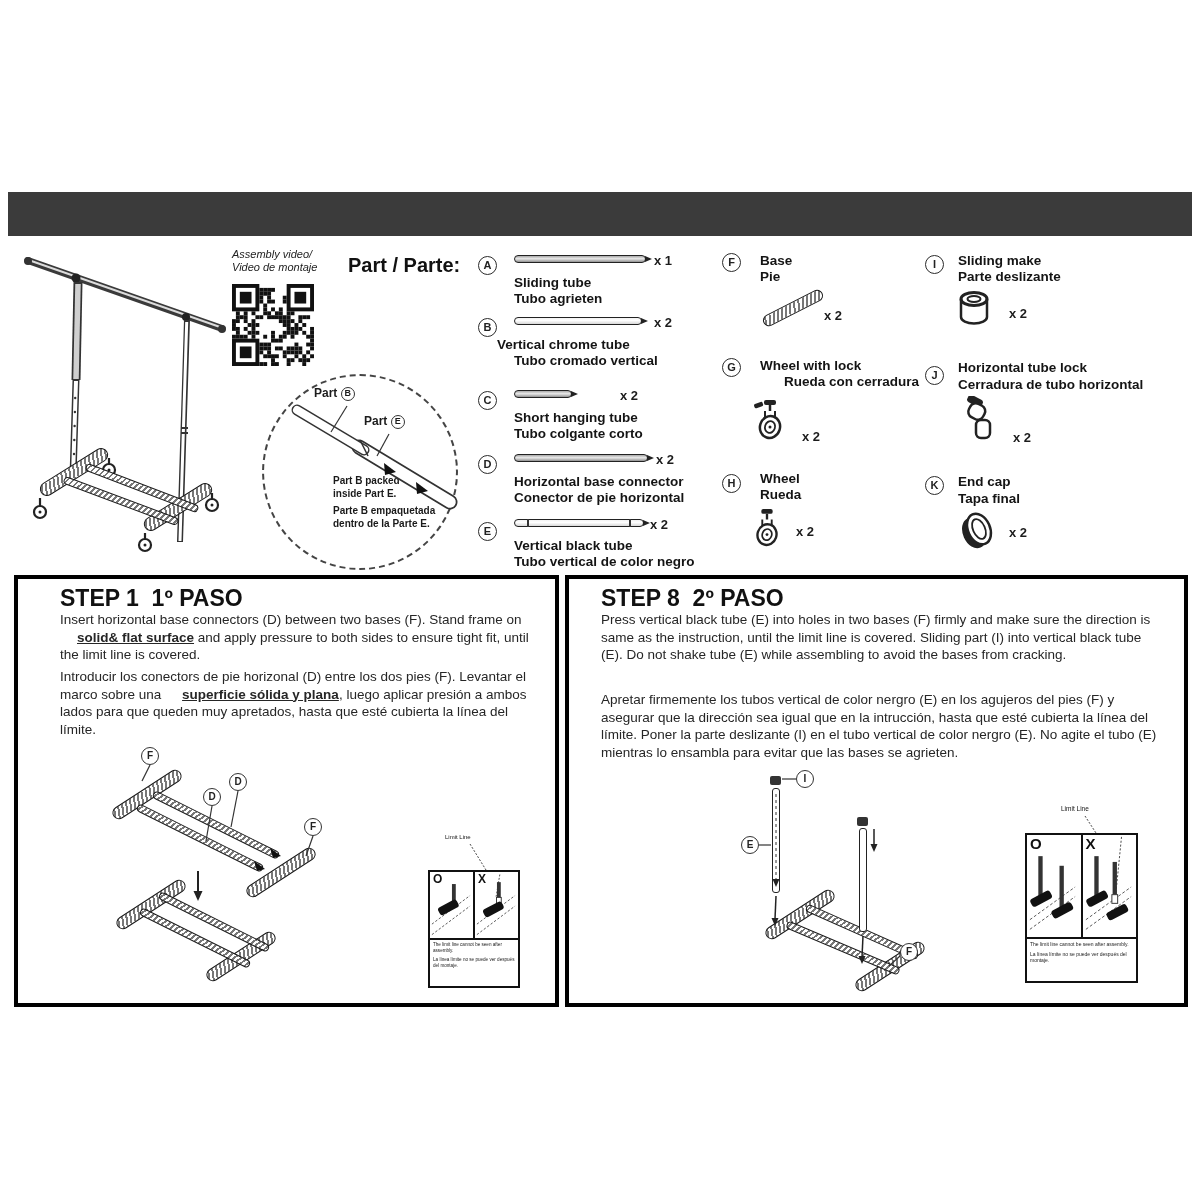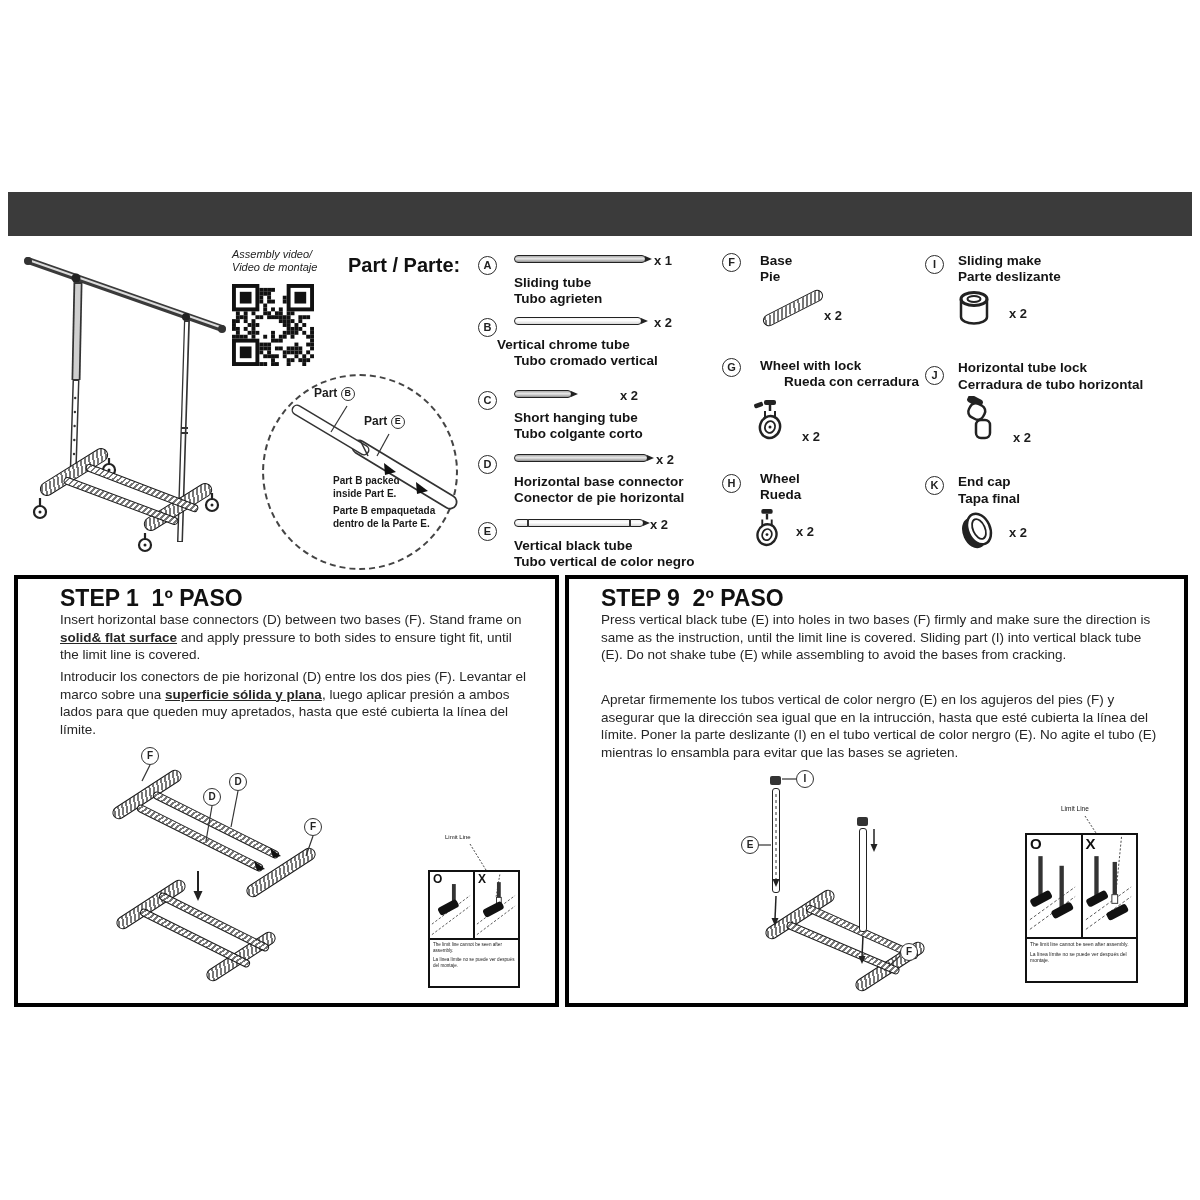--- a/index.html
+++ b/index.html
@@ -38,21 +38,21 @@
   .mini-circ{display:inline-block;width:14px;height:14px;box-sizing:border-box;border:1.3px solid #333;border-radius:50%;
           font-size:9px;font-weight:bold;line-height:11px;text-align:center;vertical-align:1px;}
   .cnote{position:absolute;left:38px;top:98px;width:130px;font-size:10px;font-weight:bold;line-height:13px;color:#1a1a1a;margin-left:31px;}
   .cnote .gap{height:4px;}
   
   .stepbox{position:absolute;box-sizing:border-box;border:4px solid #000;background:#fff;}
   #s1{left:14px;top:575px;width:545px;height:432px;}
   #s2{left:565px;top:575px;width:623px;height:432px;}
   .stitle{position:absolute;font-size:23px;font-weight:bold;color:#111;white-space:pre;}
   .sp{position:absolute;margin:0;font-size:13.5px;line-height:17.5px;color:#262626;}
-  .bu{font-weight:bold;text-decoration:underline;}
+  .bu{font-weight:bold;text-decoration:underline;margin-left:17px;}
   .overlay{position:absolute;left:0;top:0;z-index:4;pointer-events:none;}
   .vt{position:absolute;box-sizing:border-box;width:8px;border:1.5px solid #222;border-radius:3px;background:#fff;z-index:3;}
   .knob{position:absolute;width:11px;height:9px;background:#333;border-radius:2px;z-index:3;}
   
   .limitbox{position:absolute;box-sizing:border-box;border:2.5px solid #111;background:#fff;z-index:6;}
   .panels{display:flex;}
   .panel{flex:1;position:relative;border-right:2px solid #111;}
   .panel:last-child{border-right:none;}
   .oxl{position:absolute;left:3px;top:0;font-weight:bold;color:#111;}
   .lcap{box-sizing:border-box;border-top:2px solid #111;padding:2px 3px;color:#222;}
@@ -461,21 +461,21 @@
         </div>
       </div>
       <div class="lcap" style="height:44px;font-size:4.6px;line-height:6px;">
         <p>The limit line cannot be seen after assembly.</p>
         <p>La línea límite no se puede ver después del montaje.</p>
       </div>
     </div>
   </div>
 
   <div class="stepbox" id="s2">
-    <div class="stitle" style="left:32px;top:6px;">STEP 9  2º PASO</div>
+    <div class="stitle" style="left:32px;top:6px;">STEP 8  2º PASO</div>
     <p class="sp" style="left:32px;top:32px;width:560px;">Press vertical black tube (E) into holes in two bases (F) firmly and make sure the direction is same as the instruction, until the limit line is covered. Sliding part (I) into vertical black tube (E). Do not shake tube (E) while assembling to avoid the bases from cracking.</p>
     <p class="sp" style="left:32px;top:112px;width:560px;">Apretar firmemente los tubos vertical de color nergro (E) en los agujeros del pies (F) y asegurar que la dirección sea igual que en la intrucción, hasta que esté cubierta la línea del límite. Poner la parte deslizante (I) en el tubo vertical de color nergro (E). No agite el tubo (E) mientras lo ensambla para evitar que las bases se agrieten.</p>
 
     <div class="knob" style="left:201px;top:197px;"></div>
     <div class="vt" style="left:203px;top:209px;height:105px;"></div>
     <div class="knob" style="left:288px;top:238px;"></div>
     <div class="vt" style="left:290px;top:249px;height:104px;"></div>
 
     <div class="hbar" style="left:191px;top:329px;width:80px;height:13px;transform:rotate(-33deg);"></div>
     <div class="hbar" style="left:281px;top:381px;width:80px;height:13px;transform:rotate(-33deg);"></div>

